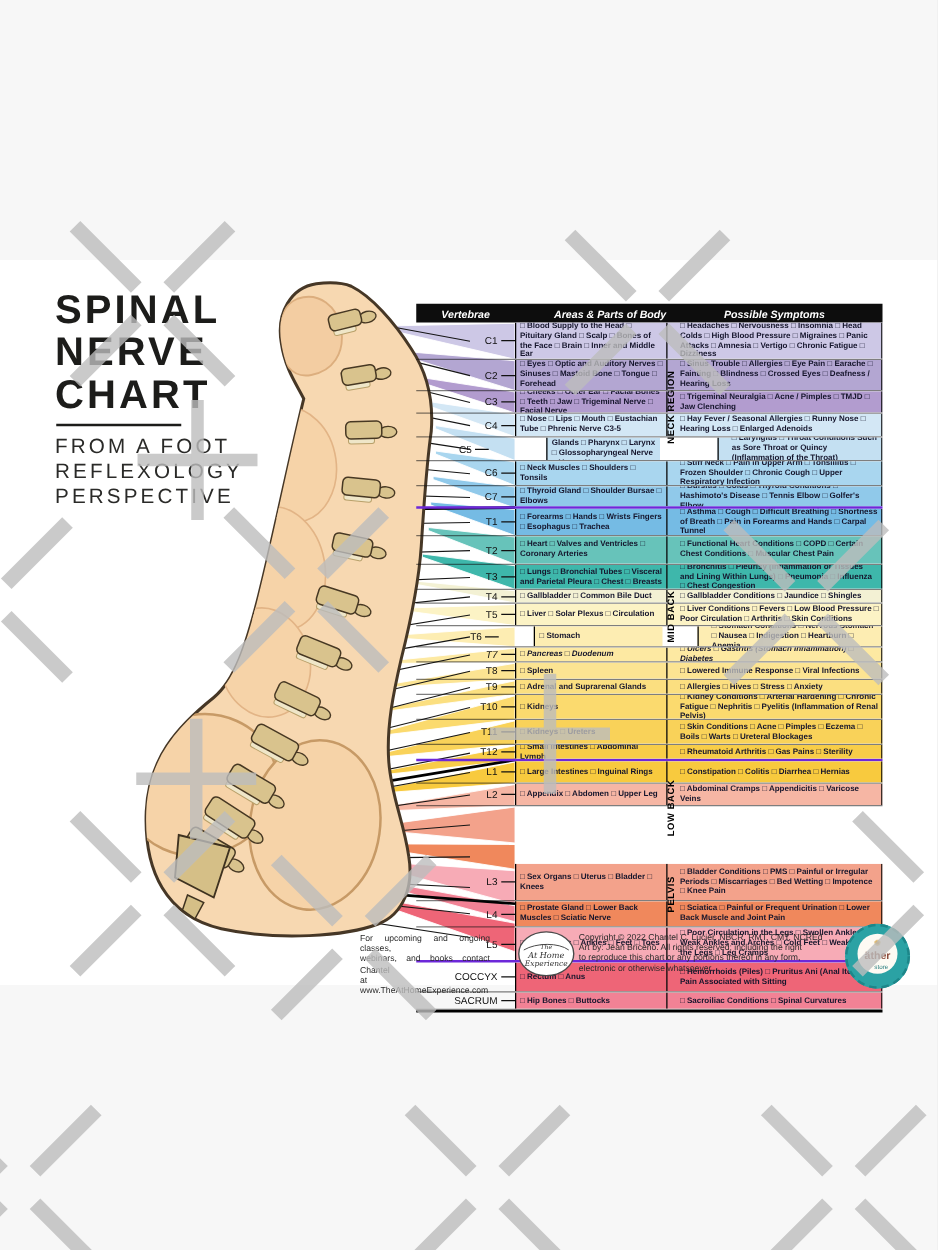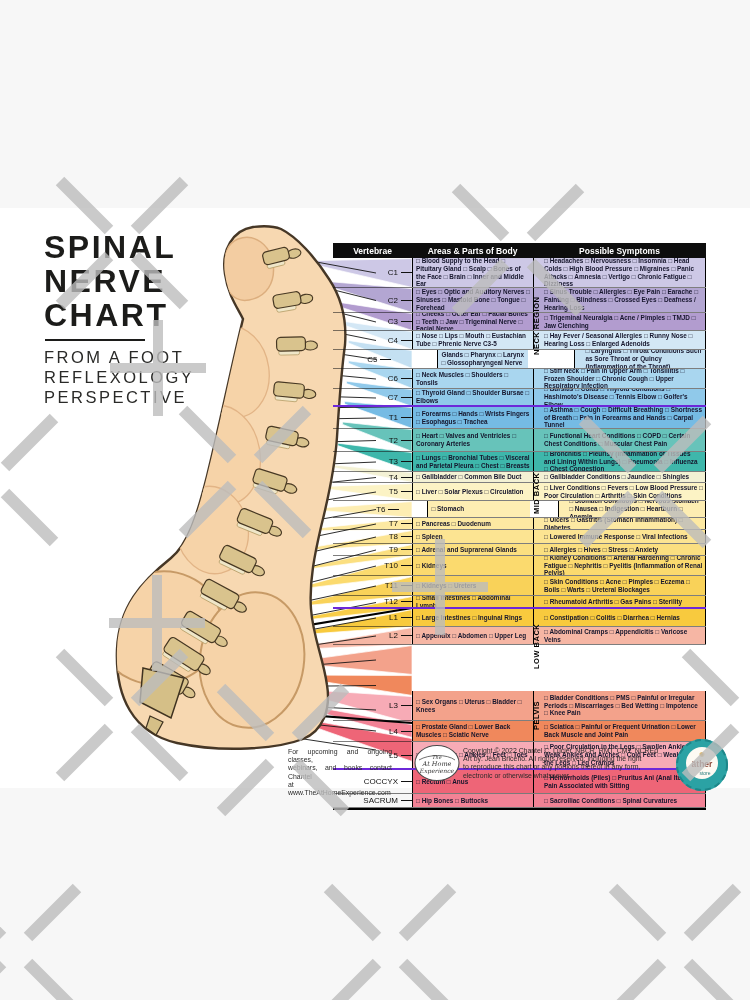--- a/index.html
+++ b/index.html
@@ -9,23 +9,23 @@
   
   .title-block{position:absolute;left:44px;top:230px;z-index:3;color:#1c1c1a;}
   .title-line{font-size:32px;font-weight:800;letter-spacing:2.5px;line-height:34px;}
   .title-rule{width:100px;height:2px;background:#1c1c1a;margin:7px 0 6px 1px;}
   .subtitle-line{font-size:16.5px;font-weight:500;letter-spacing:2.5px;line-height:20px;color:#2a2a28;}
   
   .art{position:absolute;left:0;top:0;z-index:1;pointer-events:none;}
   
   .table-wrap{position:absolute;left:333px;top:243px;width:373px;z-index:2;}
   .thead{display:flex;height:15px;background:#0d0d0d;color:#fff;font-size:8.5px;font-weight:700;
-         align-items:center;}
+         align-items:center;font-style:italic;}
   .thead .h1{width:79px;text-align:center;}
-  .thead .h2{width:121px;text-align:center;}
+  .thead .h2{width:121px;text-align:right;}
   .thead .h3{width:173px;text-align:center;}
   .tbody{border-bottom:2px solid #000;}
   .trow{display:flex;overflow:hidden;}
   .trow.thick{border-bottom:2px solid #6d28d9;}
   .trow:not(.thick){border-bottom:1px solid rgba(20,20,20,.55);}
   .lcell{width:79px;display:flex;align-items:center;justify-content:flex-end;
          font-size:8px;font-weight:500;color:#111;background:transparent;}
   .vdash{display:inline-block;width:11px;height:1px;background:#111;margin:0 0 0 3px;}
   .acell{width:121px;border-left:1.5px solid #000;padding:1px 2px 1px 3px;box-sizing:border-box;
          display:flex;align-items:center;}
@@ -370,21 +370,21 @@
             <span>T6</span>
             <span class="vdash"></span>
           </div>
           <div class="acell" style="background: rgb(253, 237, 178);">
             <div class="items">□ Stomach</div>
           </div>
           <div class="scell" style="background: rgb(253, 237, 178);">
             <div class="items">□ Stomach Conditions  □ Nervous Stomach  □ Nausea  □ Indigestion  □ Heartburn  □ Anemia</div>
           </div>
         </div>
-        <div class="trow" style="height: 11px;">
+        <div class="trow" style="height: 11px; font-style: italic;">
           <div class="lcell">
             <span>T7</span>
             <span class="vdash"></span>
           </div>
           <div class="acell" style="background: rgb(253, 233, 162);">
             <div class="items">□ Pancreas  □ Duodenum</div>
           </div>
           <div class="scell" style="background: rgb(253, 233, 162);">
             <div class="items">□ Ulcers  □ Gastritis (Stomach Inflammation)  □ Diabetes</div>
           </div>

